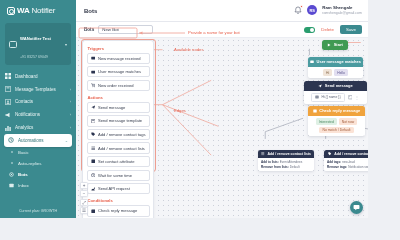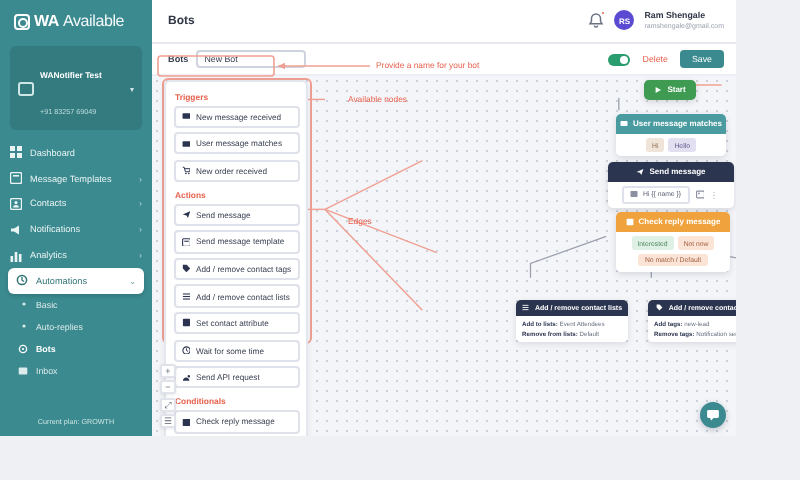--- a/index.html
+++ b/index.html
@@ -257,21 +257,21 @@
 </style>
 </head>
 <body>
 
 <div class="app">
 
   <aside class="sidebar">
     <div class="brand">
       <span class="logo-mark"></span>
       <span>WA</span>
-        <span class="nm-light">Available</span>
+        <span class="nm-light">Notifier</span>
     </div>
 
     <div class="acct">
       <span class="acct-ico"></span>
       <span class="acct-txt">
         <span class="acct-name">WANotifier Test</span>
         <span class="acct-phone">+91 83257 69049</span>
       </span>
       <span class="acct-caret">▾</span>
     </div>

